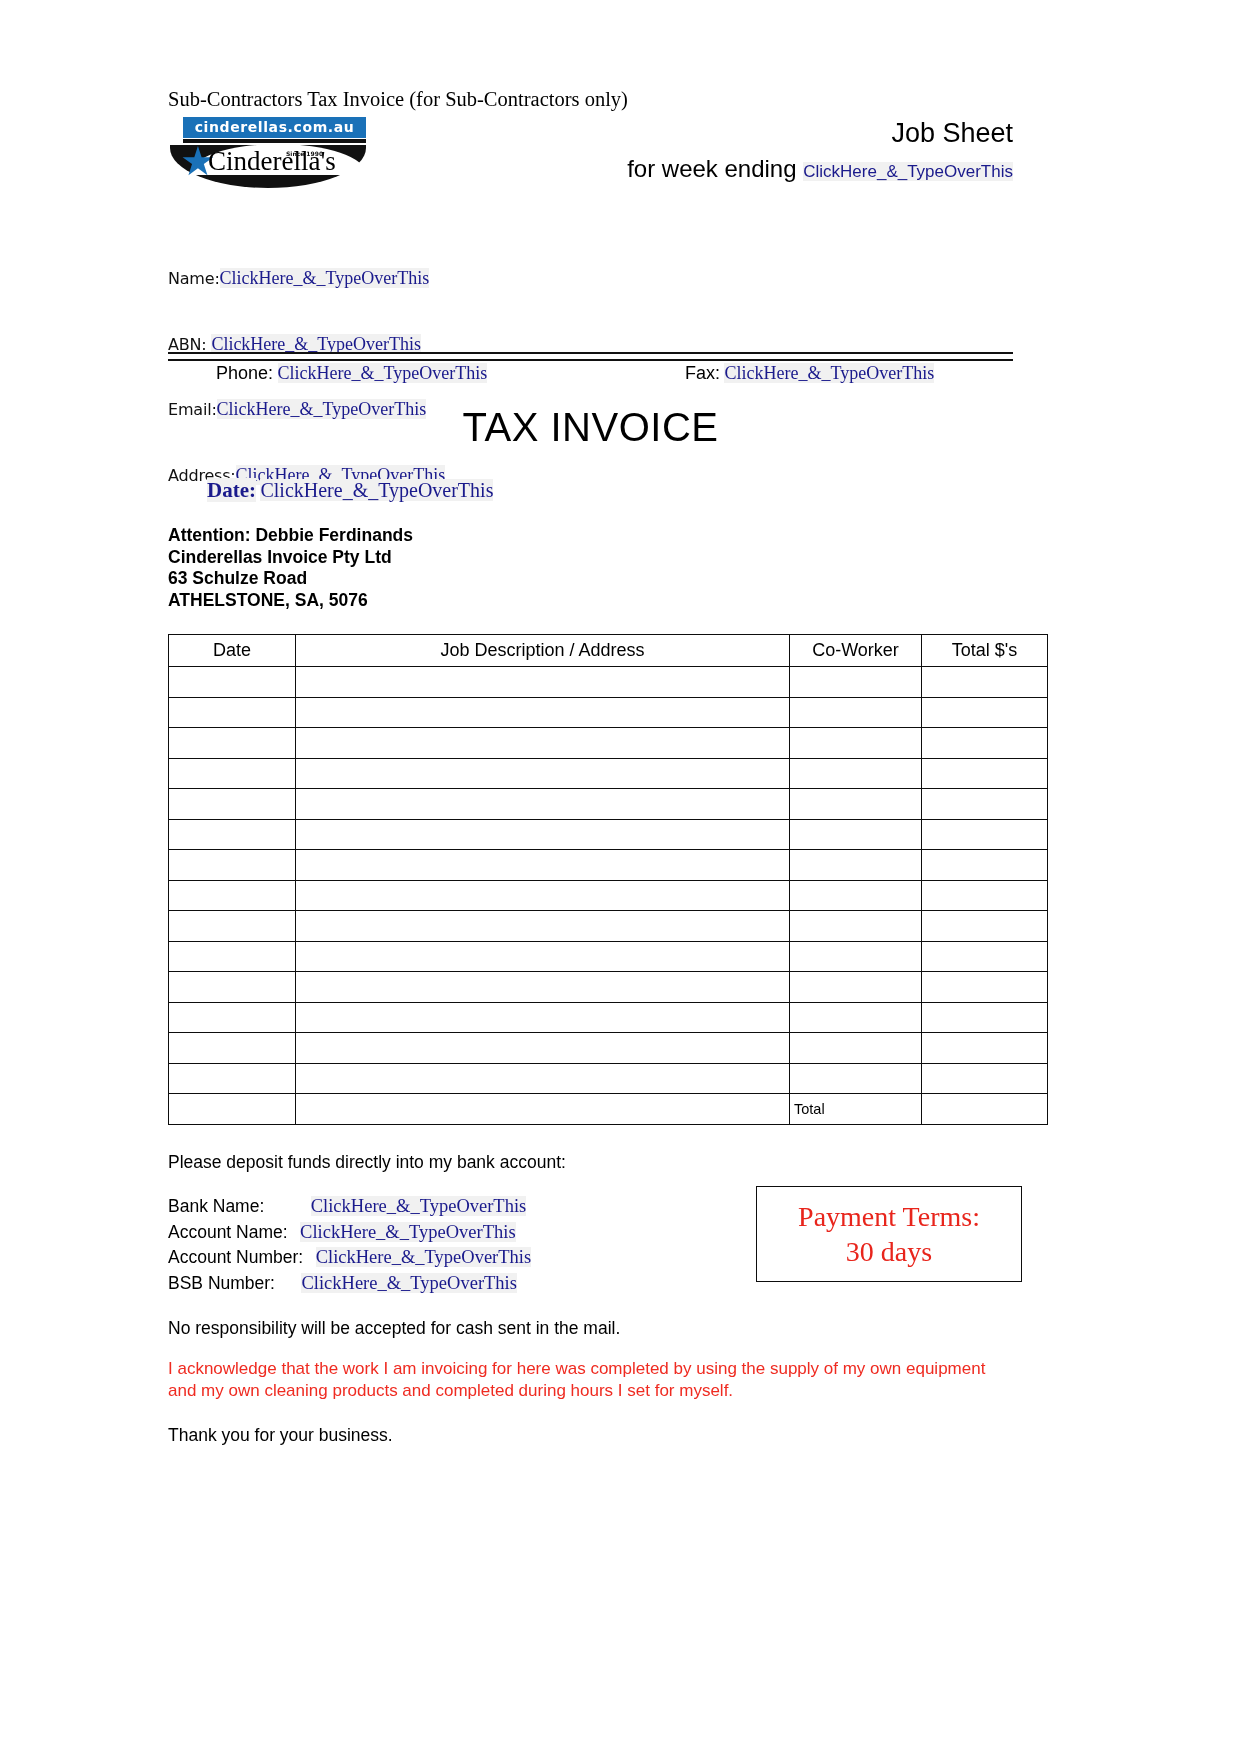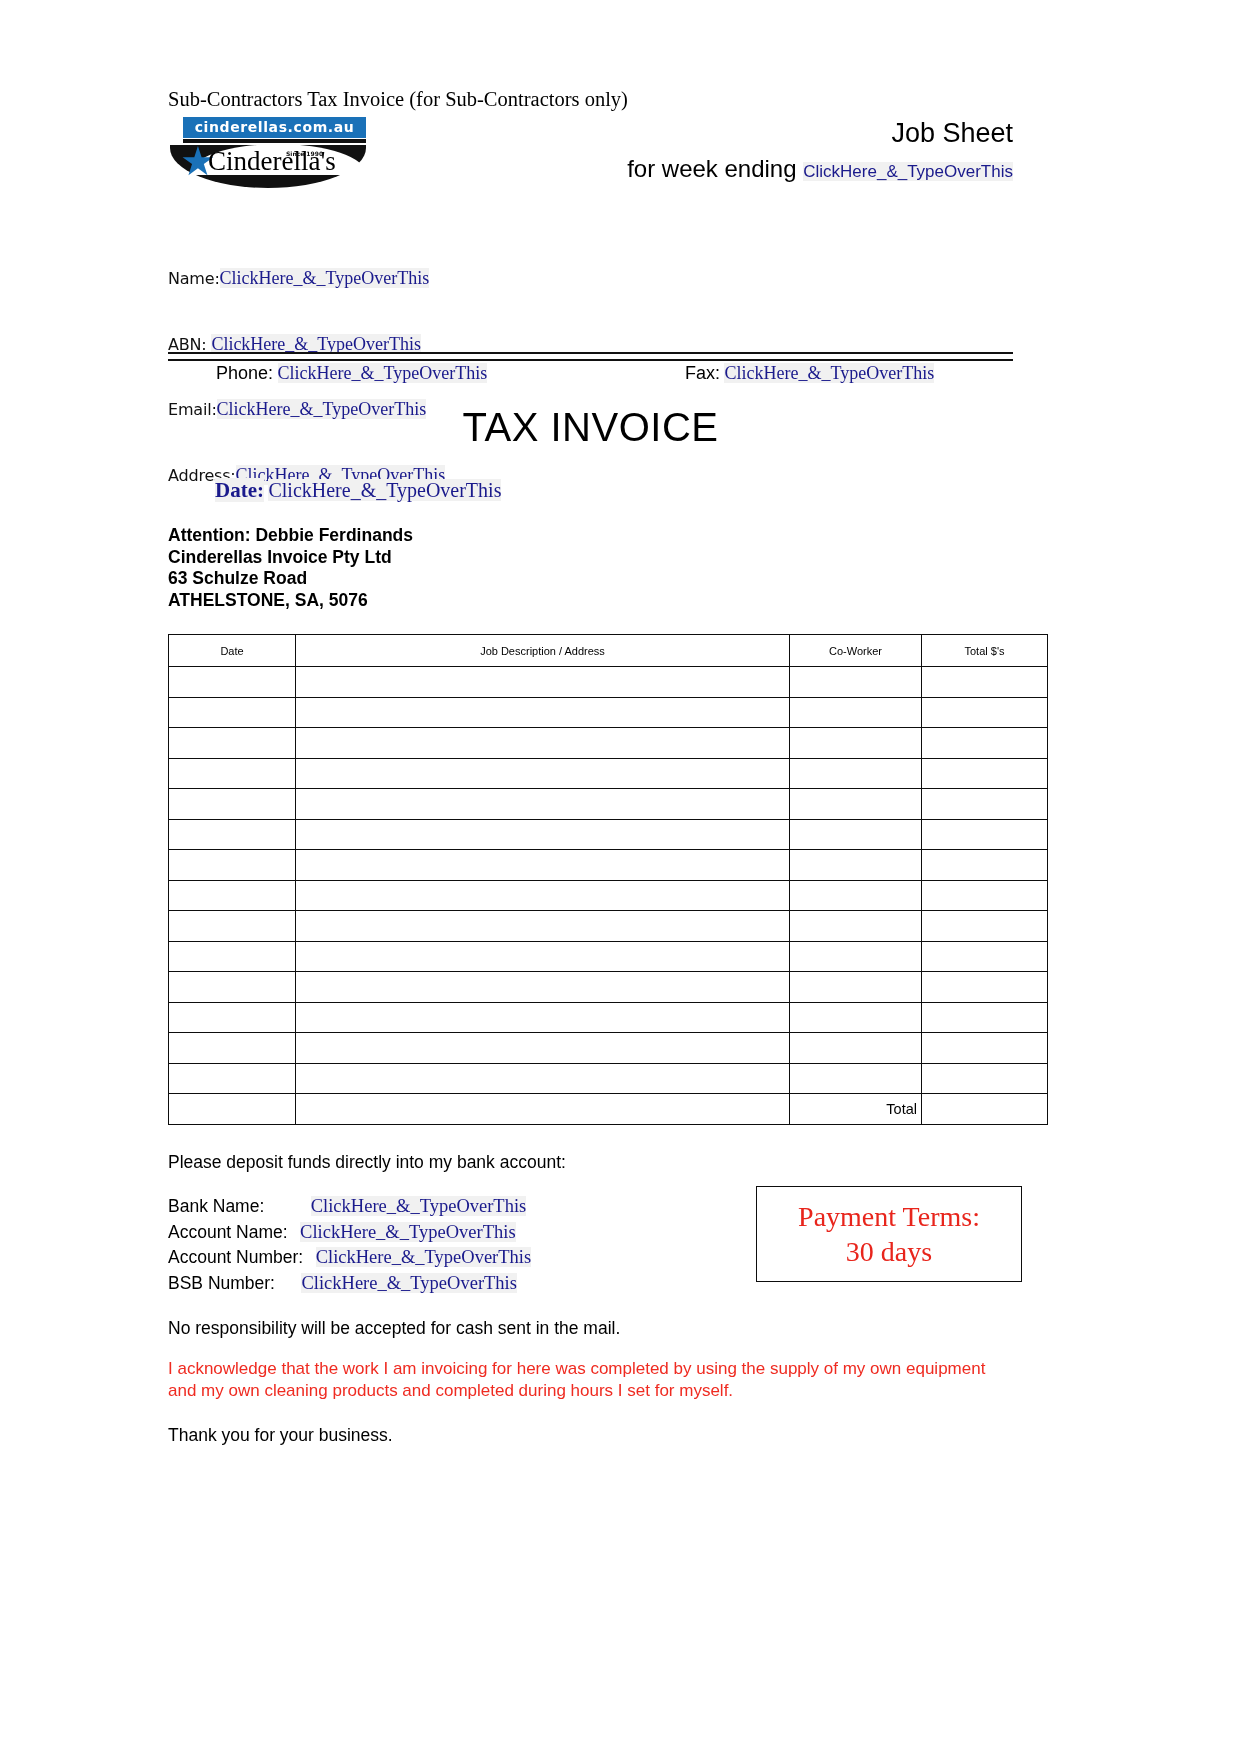--- a/index.html
+++ b/index.html
@@ -207,21 +207,21 @@
     width: 845px;
     text-align: center;
     font-family: "Liberation Sans", sans-serif;
     font-size: 40px;
     letter-spacing: 0.5px;
     color: #000;
   }
 
   .date-line {
     position: absolute;
-    left: 8px;
+    left: 0;
     top: 478px;
     white-space: nowrap;
     padding-left: 39px;
   }
   .date-label {
     font-family: "Liberation Serif", serif;
     font-weight: bold;
     font-size: 21px;
     color: #1a1a8c;
     background: #f1f1f1;
@@ -251,30 +251,30 @@
   }
   .job-table th,
   .job-table td {
     border: 1.6px solid #0d0d0d;
     height: 29.5px;
     padding: 0 4px;
   }
   .job-table th {
     font-family: "Liberation Sans", sans-serif;
     font-weight: normal;
-    font-size: 11px;
+    font-size: 18px;
     text-align: center;
     height: 31px;
   }
   .col-date   { width: 118px; }
   .col-desc   { width: 485px; }
   .col-cowork { width: 123px; }
   .col-total  { width: 117px; }
   .total-cell {
-    text-align: right;
+    text-align: left;
     font-family: "Liberation Sans", sans-serif;
     font-size: 14.5px;
   }
 
   
   .deposit-note {
     position: absolute;
     left: 0;
     top: 1152px;
     font-family: "Liberation Sans", sans-serif;

